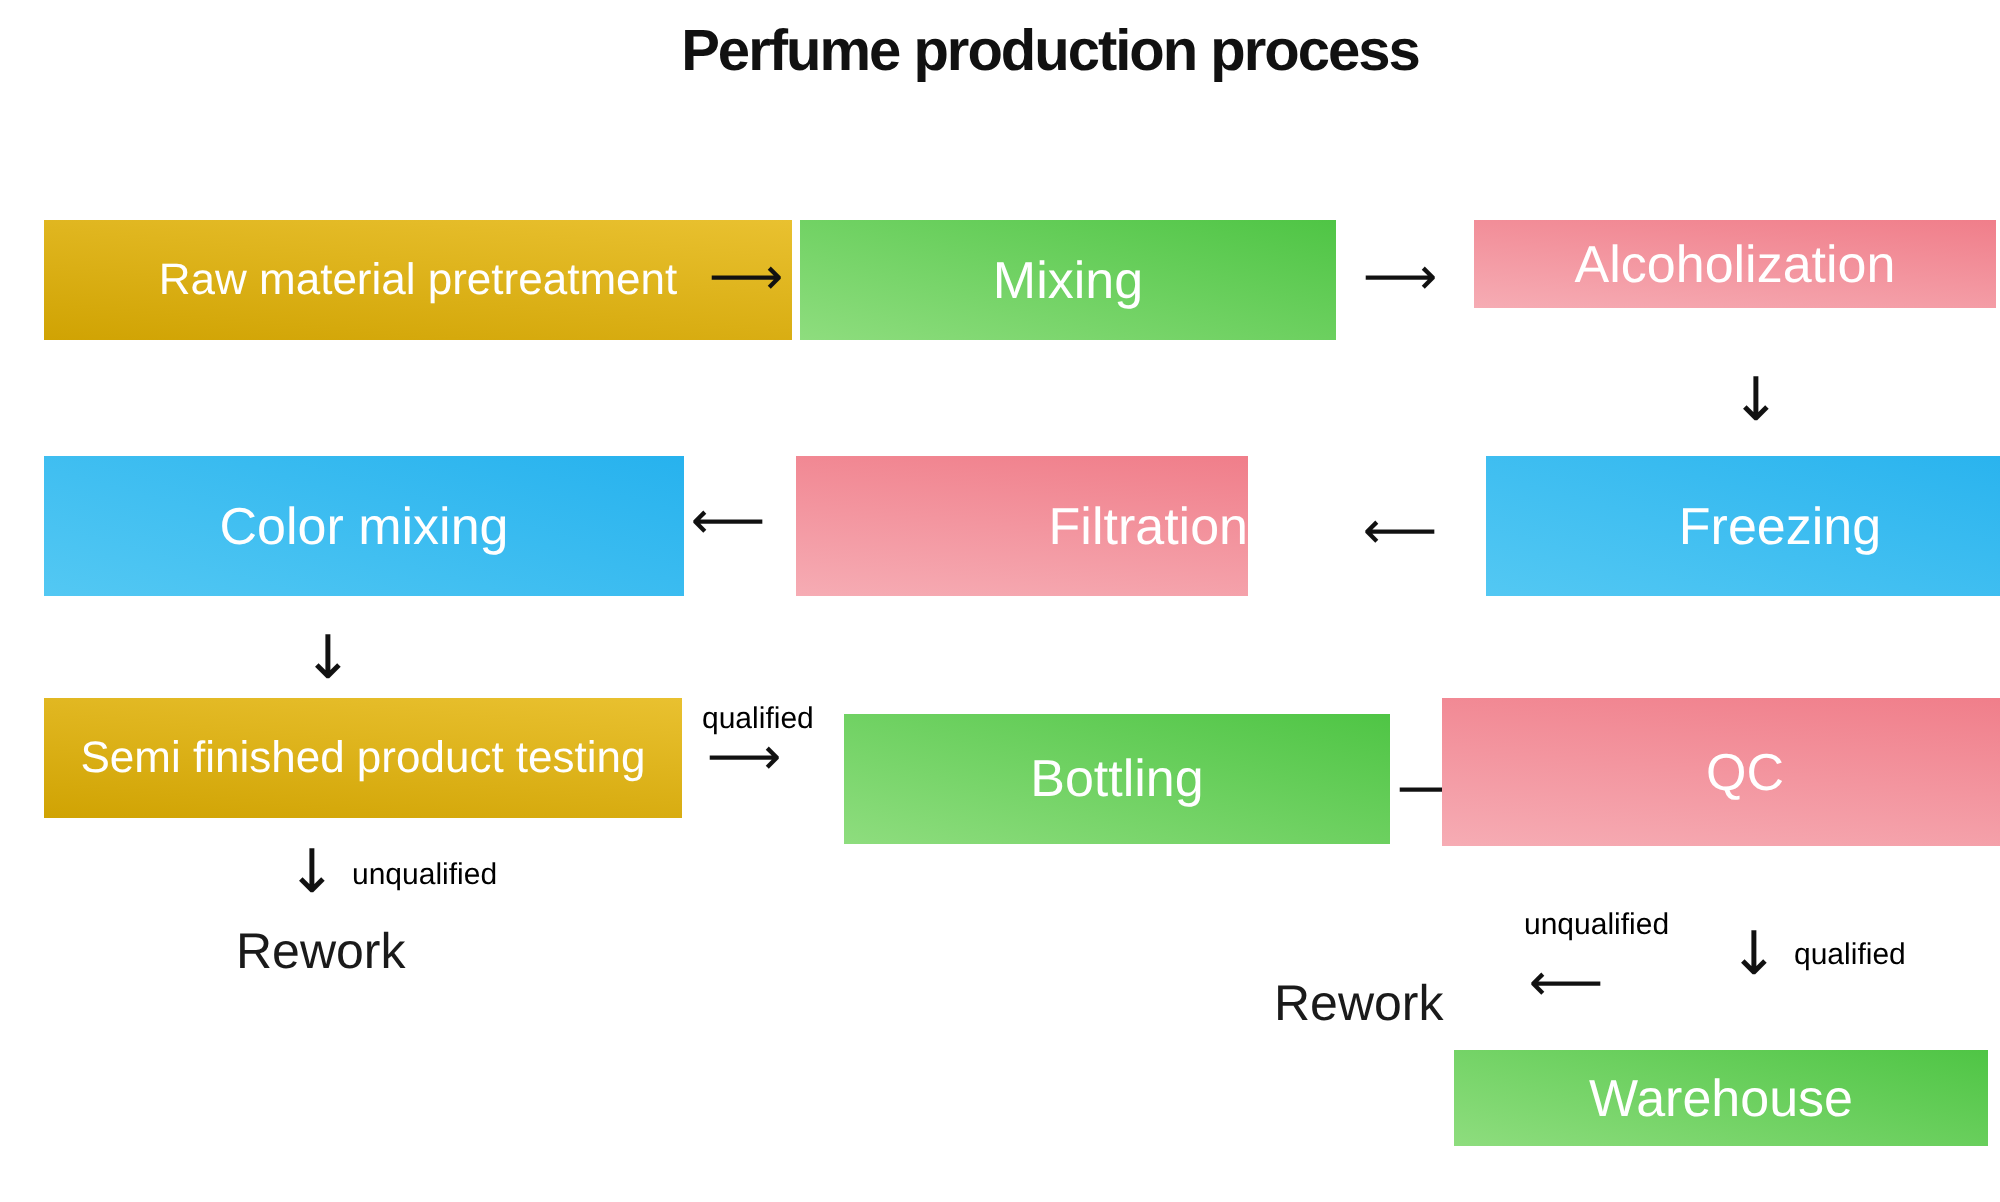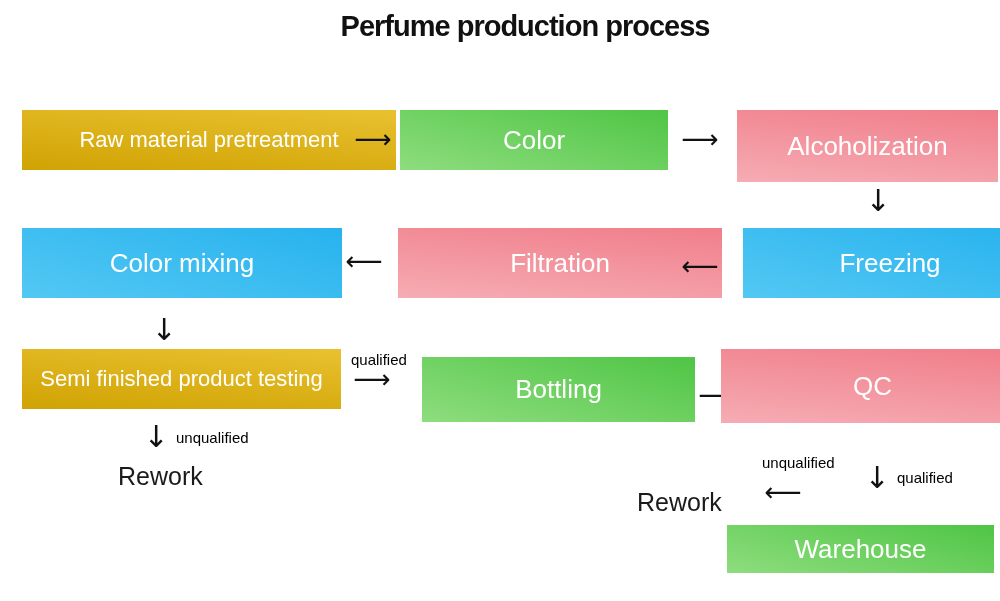--- a/index.html
+++ b/index.html
@@ -65,34 +65,34 @@
 
 <div class="stage">
 
   <div class="title">Perfume production process</div>
 
   <div class="node gold small-label" style="left:22px;top:110px;width:374px;height:60px;">
     <span>Raw material pretreatment</span>
   </div>
   <div class="arrow" style="left:373px;top:139px;">⟶</div>
   <div class="node green" style="left:400px;top:110px;width:268px;height:60px;">
-    <span>Color</span>
+    <span>Mixing</span>
   </div>
   <div class="arrow" style="left:700px;top:139px;">⟶</div>
-  <div class="node pink" style="left:737px;top:110px;width:261px;height:72px;">
+  <div class="node pink" style="left:737px;top:110px;width:261px;height:44px;">
     <span>Alcoholization</span>
   </div>
 
   <div class="arrow down" style="left:878px;top:201px;">↓</div>
 
   <div class="node blue" style="left:22px;top:228px;width:320px;height:70px;">
     <span>Color mixing</span>
   </div>
   <div class="arrow" style="left:364px;top:261px;">⟵</div>
-  <div class="node pink" style="left:398px;top:228px;width:324px;height:70px;">
+  <div class="node pink" style="left:398px;top:228px;width:226px;height:70px;justify-content:flex-end;">
     <span>Filtration</span>
   </div>
   <div class="arrow" style="left:700px;top:266px;">⟵</div>
   <div class="node blue" style="left:743px;top:228px;width:294px;height:70px;">
     <span>Freezing</span>
   </div>
 
   <div class="arrow down" style="left:164px;top:330px;">↓</div>
 
   <div class="node gold small-label" style="left:22px;top:349px;width:319px;height:60px;text-align:center;">

